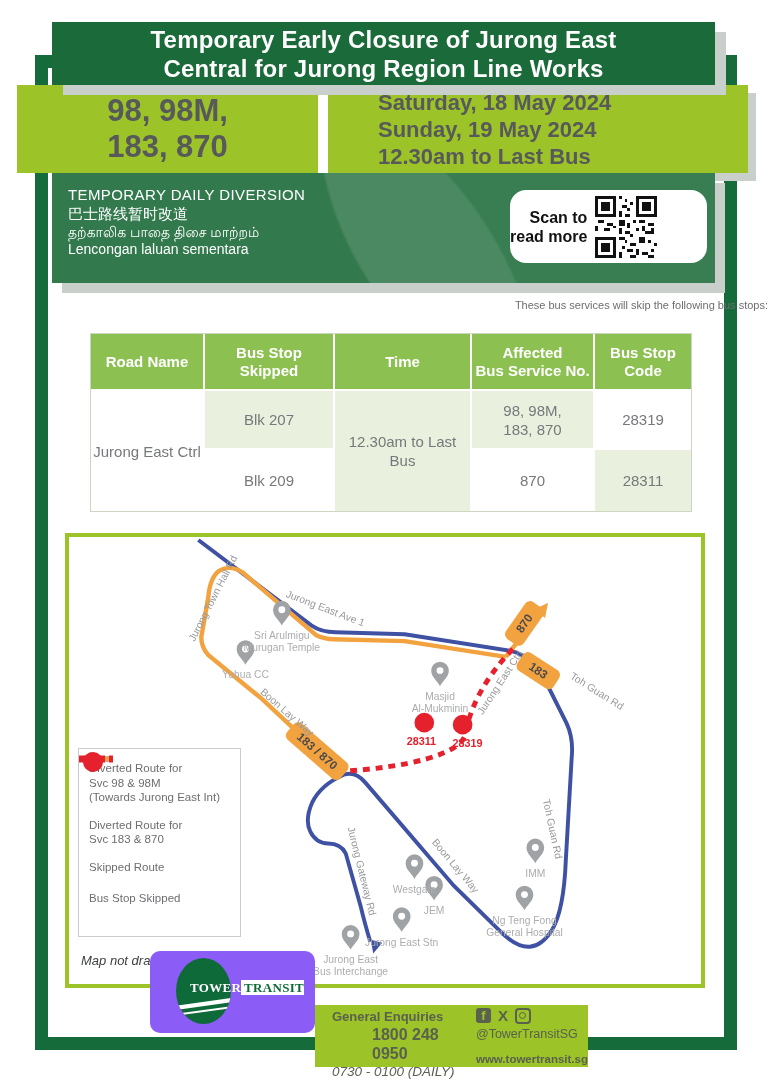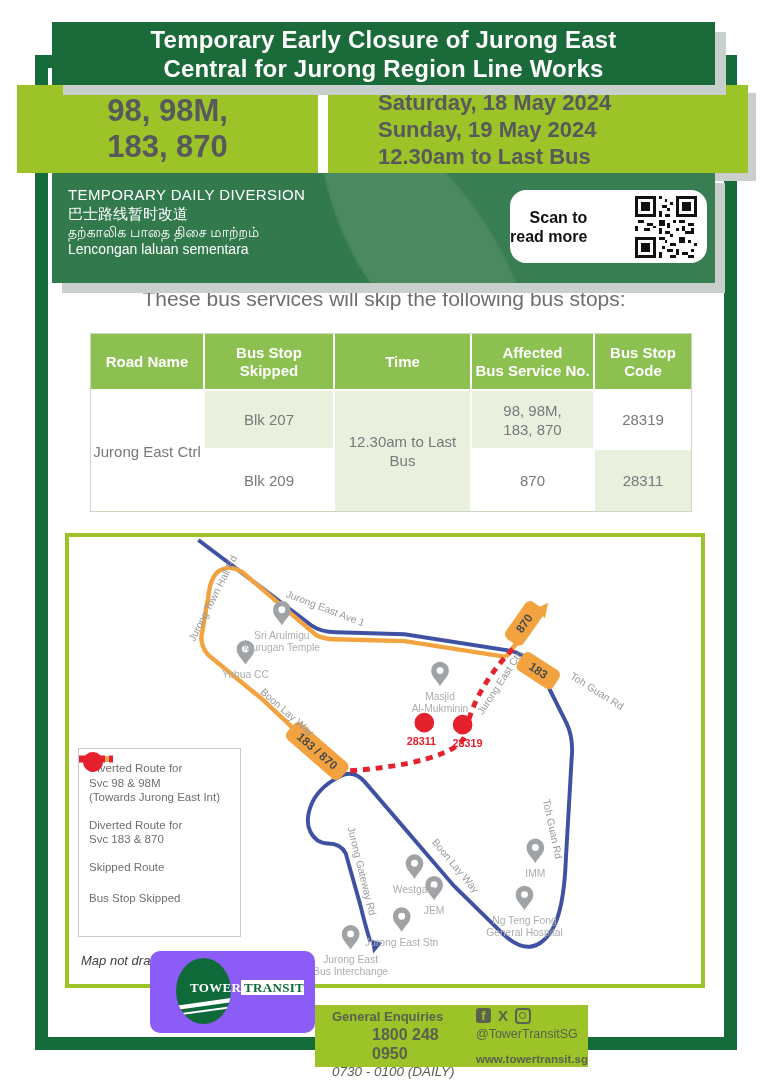--- a/index.html
+++ b/index.html
@@ -25,24 +25,24 @@
         background:radial-gradient(circle at 88% -60%, rgba(255,255,255,.12) 0 52%, transparent 52.5%),
                    radial-gradient(circle at 18% 230%, rgba(255,255,255,.09) 0 62%, transparent 62.5%),
                    #1E6C3B;
         box-shadow:10px 10px 0 #C9CFCA;}
   .band .l{position:absolute;left:16px;color:#fff;}
   .l-en{top:13px;font-size:15px;letter-spacing:.4px;}
   .l-zh{top:32px;font-size:15px;}
   .l-ta{top:51px;font-size:14px;}
   .l-ms{top:68px;font-size:14px;}
   .scan-card{position:absolute;right:8px;top:17px;width:197px;height:73px;background:#fff;border-radius:16px;
-             display:flex;align-items:center;justify-content:space-between;padding-right:10px;box-sizing:border-box;}
+             display:flex;align-items:center;justify-content:flex-start;padding-right:10px;box-sizing:border-box;}
   .scan-txt{color:#111;font-weight:bold;font-size:16px;line-height:19px;text-align:right;margin-right:8px;}
   
-  .intro{position:absolute;left:0;right:0;top:287px;text-align:center;font-size:21px;color:#6D6E71;z-index:1;}
+  .intro{position:absolute;left:0;right:0;top:299px;text-align:right;font-size:11px;color:#6D6E71;z-index:1;}
   
   .skiptable{position:absolute;left:90px;top:333px;z-index:1;display:grid;
              grid-template-columns:112px 128px 135px 121px 96px;
              grid-template-rows:55px 57px 61px;gap:2px;background:#fff;
              border:1px solid #CDD6C0;}
   .hc{background:#8CC152;color:#fff;font-weight:bold;font-size:15px;display:flex;align-items:center;
       justify-content:center;text-align:center;white-space:pre-line;line-height:18px;}
   .bc{font-size:15px;color:#77787B;display:flex;align-items:center;justify-content:center;text-align:center;
       white-space:pre-line;line-height:19px;}
   .bg-w{background:#fff;} .bg-g{background:#E9F1DE;}

